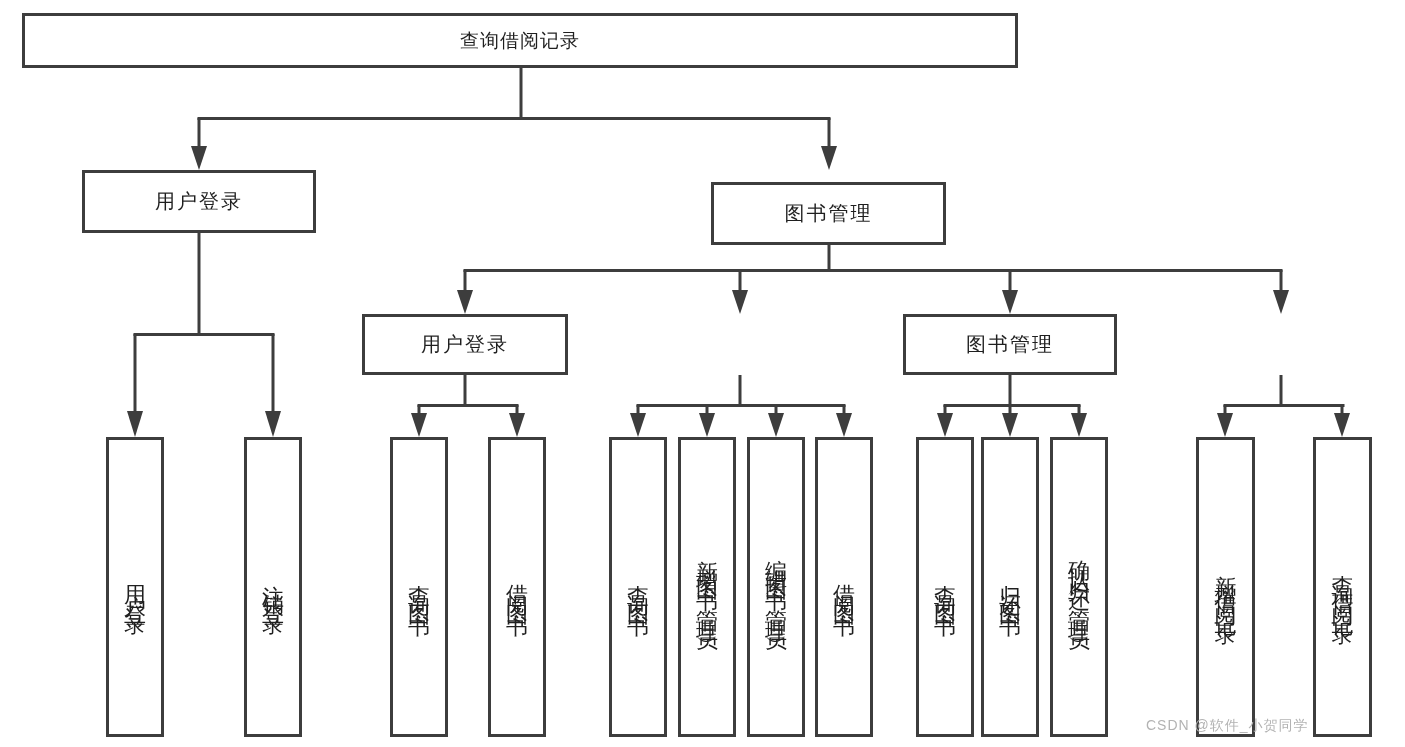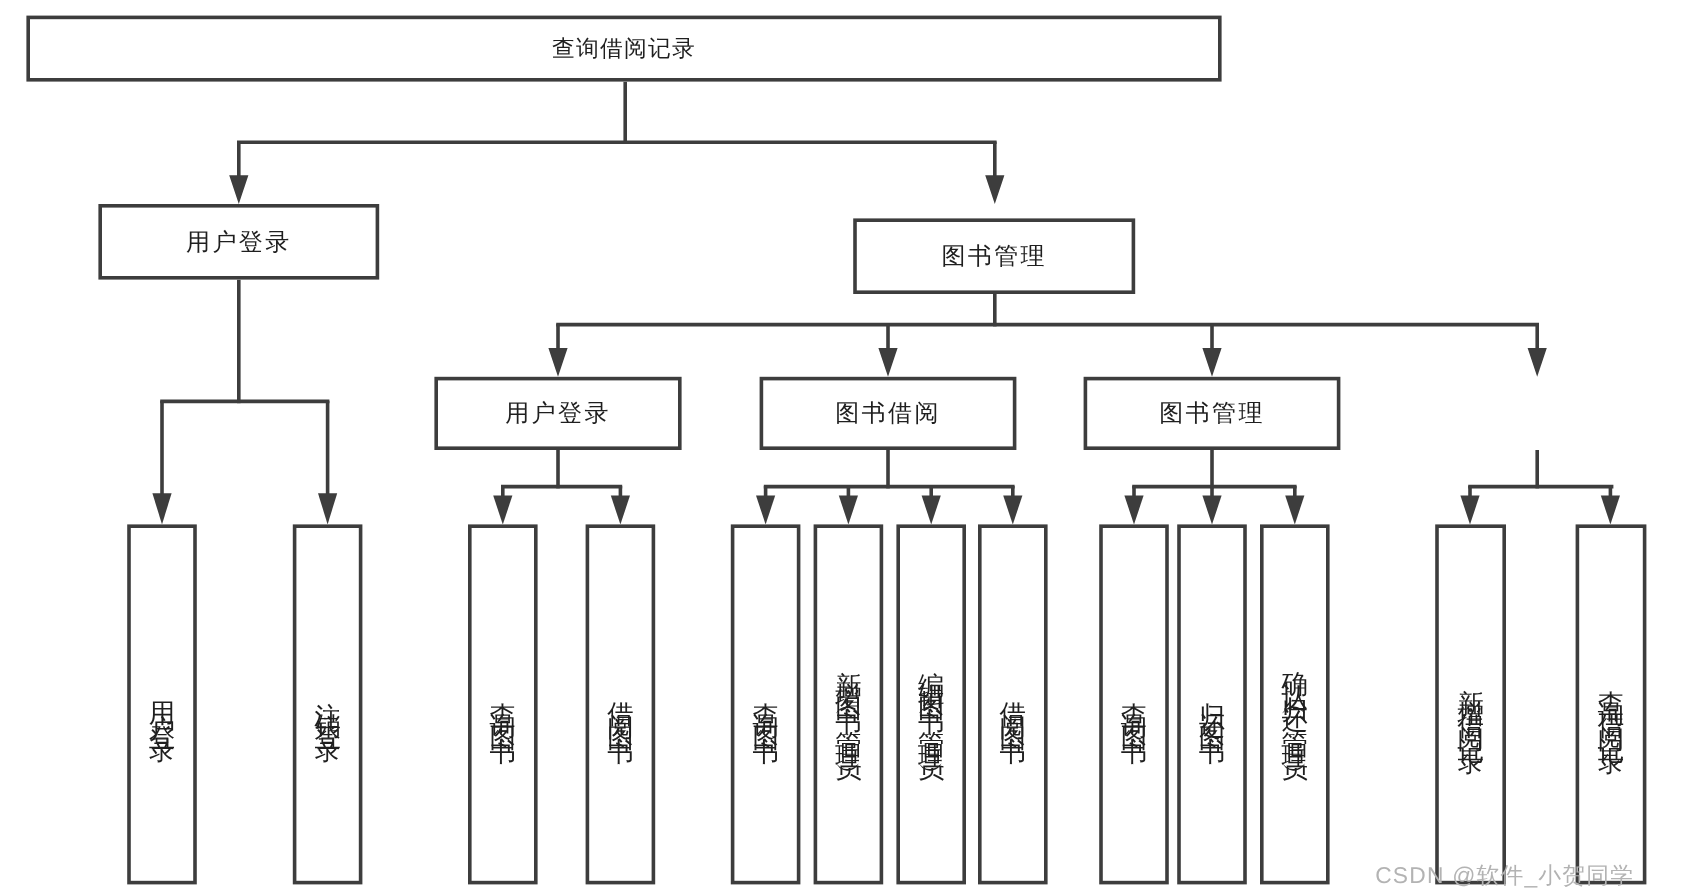--- a/index.html
+++ b/index.html
@@ -53,21 +53,21 @@
     text-orientation: mixed;
     font-size: 22px;
     letter-spacing: 10px;
     line-height: 1;
     white-space: nowrap;
   }
   .watermark {
     position: absolute;
     left: 1146px;
     top: 717px;
-    font-size: 19px;
+    font-size: 14px;
     letter-spacing: 1px;
     color: #b3b3b3;
     white-space: nowrap;
     z-index: 5;
   }
 </style>
 </head>
 <body>
 
 <div class="canvas">
@@ -155,23 +155,20 @@
   <div class="node h" style="left:82px;top:170px;width:234px;height:63px">
     <span class="lbl">用户登录</span>
   </div>
   <div class="node h" style="left:711px;top:182px;width:235px;height:63px">
     <span class="lbl">图书管理</span>
   </div>
 
   <div class="node h" style="left:362px;top:314px;width:206px;height:61px">
     <span class="lbl">用户登录</span>
   </div>
-  <div class="node h" style="left:633px;top:314px;width:214px;height:61px">
-    <span class="lbl">图书借阅</span>
-  </div>
   <div class="node h" style="left:903px;top:314px;width:214px;height:61px">
     <span class="lbl">图书管理</span>
   </div>
 
   <div class="node v" style="left:106px;top:437px;width:58px;height:300px">
     <span class="lbl">用户登录</span>
   </div>
   <div class="node v" style="left:244px;top:437px;width:58px;height:300px">
     <span class="lbl">注销登录</span>
   </div>

